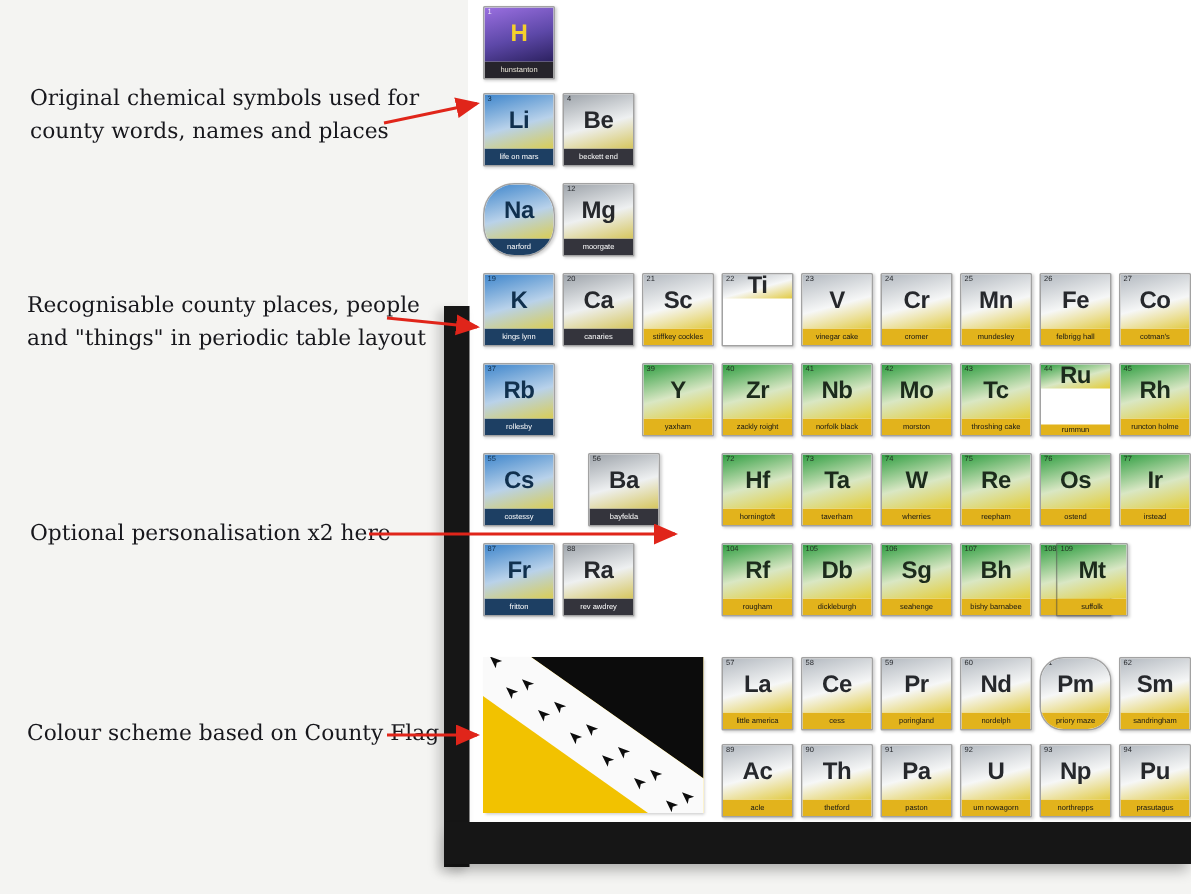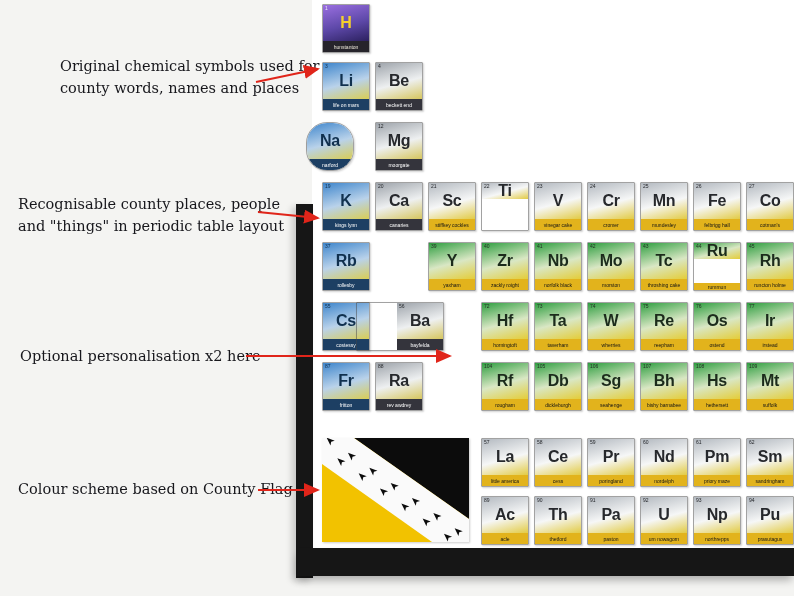--- a/index.html
+++ b/index.html
@@ -1,21 +1,21 @@
 <!DOCTYPE html>
 <html><head>
 <meta charset="utf-8">
 <style>
   html,body{margin:0;padding:0;background:#e9e9e7;}
   body{font-family:"Liberation Sans",sans-serif;}
   #canvas{position:relative;width:794px;height:596px;overflow:hidden;margin:0;}
   
   .note{position:absolute;font-family:"DejaVu Serif",serif;font-size:14.5px;line-height:1.5;
         color:#17171c;white-space:pre-line;}
-  #note-1{left:20px;top:56px;margin-left:40px;}
+  #note-1{left:20px;top:56px;}
   #note-2{left:18px;top:194px;}
   #note-3{left:20px;top:346px;}
   #note-4{left:18px;top:479px;}
   
   #poster{position:absolute;left:312px;top:0;width:482px;height:548px;}
   #frame-left{position:absolute;left:296px;top:204px;width:17px;height:374px;
               box-shadow:-4px 3px 7px rgba(0,0,0,.18);}
   #frame-bottom{position:absolute;left:296px;top:548px;width:498px;height:28px;
               box-shadow:0 6px 9px -2px rgba(0,0,0,.3);}
   
@@ -54,21 +54,21 @@
         </div>
         <div class="band" style="background: rgb(29, 63, 99); color: rgb(255, 255, 255);">life on mars</div>
       </div>
       <div class="tile" style="left: 375px; top: 62px;">
         <div class="tbody" style="background: linear-gradient(165deg, rgb(158, 164, 171) 0%, rgb(238, 240, 241) 55%, rgb(214, 198, 94) 100%);">
           <span class="num" style="color: rgb(38, 40, 44);">4</span>
           <span class="sym" style="color: rgb(38, 40, 44);">Be</span>
         </div>
         <div class="band" style="background: rgb(52, 52, 60); color: rgb(255, 255, 255);">beckett end</div>
       </div>
-      <div class="tile" style="left: 306px; top: 122px; border-radius: 21px;">
+      <div class="tile" style="left: 322px; top: 122px; border-radius: 21px;">
         <div class="tbody" style="background: linear-gradient(165deg, rgb(63, 134, 204) 0%, rgb(185, 210, 234) 55%, rgb(217, 205, 85) 100%);">
           <span class="num" style="color: rgb(16, 48, 78);">11</span>
           <span class="sym" style="color: rgb(16, 48, 78);">Na</span>
         </div>
         <div class="band" style="background: rgb(29, 63, 99); color: rgb(255, 255, 255);">narford</div>
       </div>
       <div class="tile" style="left: 375px; top: 122px;">
         <div class="tbody" style="background: linear-gradient(165deg, rgb(158, 164, 171) 0%, rgb(238, 240, 241) 55%, rgb(214, 198, 94) 100%);">
           <span class="num" style="color: rgb(38, 40, 44);">12</span>
           <span class="sym" style="color: rgb(38, 40, 44);">Mg</span>
@@ -194,21 +194,21 @@
         </div>
         <div class="band" style="background: rgb(226, 179, 28); color: rgb(20, 20, 20);">runcton holme</div>
       </div>
       <div class="tile" style="left: 322px; top: 302px;">
         <div class="tbody" style="background: linear-gradient(165deg, rgb(63, 134, 204) 0%, rgb(185, 210, 234) 55%, rgb(217, 205, 85) 100%);">
           <span class="num" style="color: rgb(16, 48, 78);">55</span>
           <span class="sym" style="color: rgb(16, 48, 78);">Cs</span>
         </div>
         <div class="band" style="background: rgb(29, 63, 99); color: rgb(255, 255, 255);">costessy</div>
       </div>
-      <div class="tile" style="left: 356px; top: 302px; padding-left: 40px;">
+      <div class="tile" style="left: 392px; top: 302px;">
         <div class="tbody" style="background: linear-gradient(165deg, rgb(158, 164, 171) 0%, rgb(238, 240, 241) 55%, rgb(214, 198, 94) 100%);">
           <span class="num" style="color: rgb(38, 40, 44);">56</span>
           <span class="sym" style="color: rgb(38, 40, 44);">Ba</span>
         </div>
         <div class="band" style="background: rgb(52, 52, 60); color: rgb(255, 255, 255);">bayfelda</div>
       </div>
       <div class="tile" style="left: 534px; top: 302px;">
         <div class="tbody" style="background: linear-gradient(165deg, rgb(47, 158, 65) 0%, rgb(217, 231, 196) 55%, rgb(228, 205, 57) 100%);">
           <span class="num" style="color: rgb(34, 49, 34);">73</span>
           <span class="sym" style="color: rgb(28, 43, 28);">Ta</span>
@@ -292,21 +292,21 @@
         </div>
         <div class="band" style="background: rgb(226, 179, 28); color: rgb(20, 20, 20);">bishy barnabee</div>
       </div>
       <div class="tile" style="left: 693px; top: 362px;">
         <div class="tbody" style="background: linear-gradient(165deg, rgb(47, 158, 65) 0%, rgb(217, 231, 196) 55%, rgb(228, 205, 57) 100%);">
           <span class="num" style="color: rgb(34, 49, 34);">108</span>
           <span class="sym" style="color: rgb(28, 43, 28);">Hs</span>
         </div>
         <div class="band" style="background: rgb(226, 179, 28); color: rgb(20, 20, 20);">hethersett</div>
       </div>
-      <div class="tile" style="left: 746px; top: 362px;">
+      <div class="tile" style="left: 704px; top: 362px;">
         <div class="tbody" style="background: linear-gradient(165deg, rgb(47, 158, 65) 0%, rgb(217, 231, 196) 55%, rgb(228, 205, 57) 100%);">
           <span class="num" style="color: rgb(34, 49, 34);">109</span>
           <span class="sym" style="color: rgb(28, 43, 28);">Mt</span>
         </div>
         <div class="band" style="background: rgb(226, 179, 28); color: rgb(20, 20, 20);">suffolk</div>
       </div>
       <div class="tile" style="left: 481px; top: 438px;">
         <div class="tbody" style="background: linear-gradient(165deg, rgb(179, 185, 192) 0%, rgb(246, 247, 247) 55%, rgb(226, 203, 69) 100%);">
           <span class="num" style="color: rgb(38, 40, 44);">57</span>
           <span class="sym" style="color: rgb(38, 40, 44);">La</span>
@@ -327,21 +327,21 @@
         </div>
         <div class="band" style="background: rgb(226, 179, 28); color: rgb(20, 20, 20);">poringland</div>
       </div>
       <div class="tile" style="left: 640px; top: 438px;">
         <div class="tbody" style="background: linear-gradient(165deg, rgb(179, 185, 192) 0%, rgb(246, 247, 247) 55%, rgb(226, 203, 69) 100%);">
           <span class="num" style="color: rgb(38, 40, 44);">60</span>
           <span class="sym" style="color: rgb(38, 40, 44);">Nd</span>
         </div>
         <div class="band" style="background: rgb(226, 179, 28); color: rgb(20, 20, 20);">nordelph</div>
       </div>
-      <div class="tile" style="left: 693px; top: 438px;">
+      <div class="tile" style="left: 693px; top: 438px; border-radius: 16px;">
         <div class="tbody" style="background: linear-gradient(165deg, rgb(179, 185, 192) 0%, rgb(246, 247, 247) 55%, rgb(226, 203, 69) 100%);">
           <span class="num" style="color: rgb(38, 40, 44);">61</span>
           <span class="sym" style="color: rgb(38, 40, 44);">Pm</span>
         </div>
         <div class="band" style="background: rgb(226, 179, 28); color: rgb(20, 20, 20);">priory maze</div>
       </div>
       <div class="tile" style="left: 746px; top: 438px;">
         <div class="tbody" style="background: linear-gradient(165deg, rgb(179, 185, 192) 0%, rgb(246, 247, 247) 55%, rgb(226, 203, 69) 100%);">
           <span class="num" style="color: rgb(38, 40, 44);">62</span>
           <span class="sym" style="color: rgb(38, 40, 44);">Sm</span>

